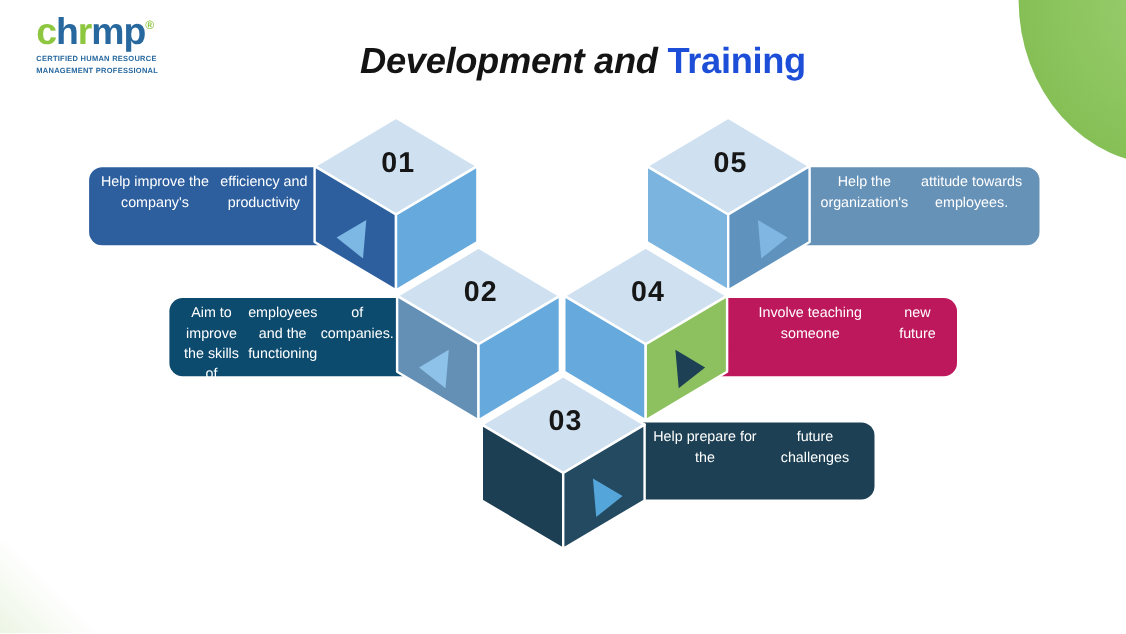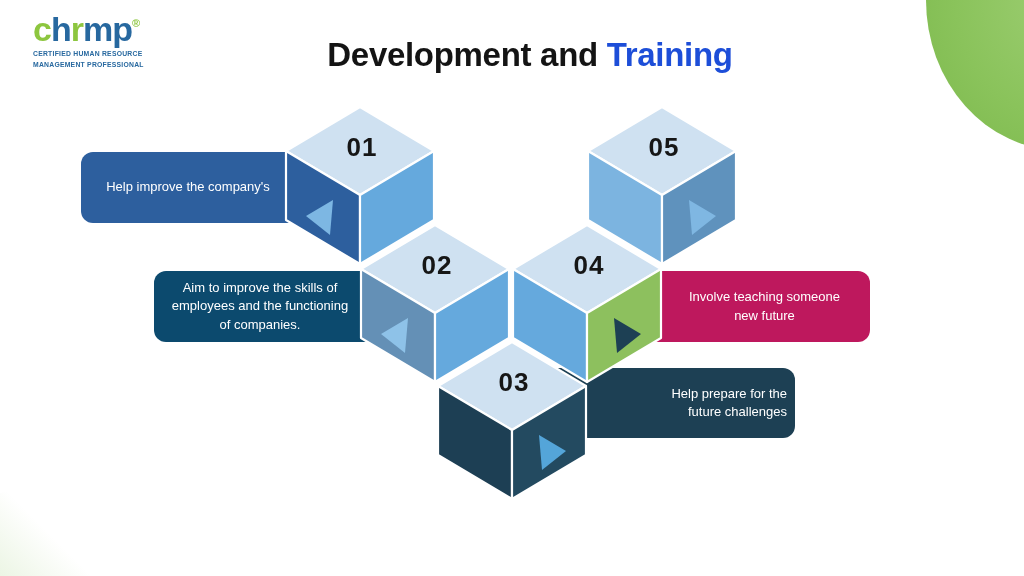--- a/index.html
+++ b/index.html
@@ -15,21 +15,21 @@
   .logo{position:absolute;left:33px;top:12px;z-index:3;line-height:1;}
   .logo-word{font-size:34px;font-weight:bold;letter-spacing:-1px;}
   .logo-reg{font-size:11px;vertical-align:14px;letter-spacing:0;}
   .logo-tagline{margin-top:3px;font-size:6.8px;font-weight:bold;letter-spacing:.25px;line-height:1.55;}
   
   .title{position:absolute;left:0;top:36px;width:100%;text-align:center;z-index:3;
          font-size:33px;font-weight:bold;letter-spacing:-.3px;}
   
   #boxes{position:absolute;inset:0;z-index:1;}
   .info-box{position:absolute;border-radius:12px;color:#ffffff;font-size:13px;line-height:18.5px;
-            display:flex;flex-direction:column;justify-content:center;text-align:center;
+            display:flex;flex-direction:row;justify-content:center;text-align:center;
             box-sizing:border-box;}
   .tuck-right{padding:4px 42px 4px 8px;}
   .tuck-left{padding:4px 8px 4px 42px;}
   
   #cubes-svg{position:absolute;left:0;top:0;z-index:2;}
   .cube-number{font-family:"Liberation Sans",sans-serif;font-size:26px;font-weight:bold;
                fill:#161616;letter-spacing:1px;}
 </style>
 </head>
 <body>
@@ -40,38 +40,43 @@
   <div class="blob-bl"></div>
 
   <div class="logo">
     <div class="logo-word"><span id="logo-word"><span style="color: rgb(141, 198, 63);">c</span><span style="color: rgb(39, 104, 159);">h</span><span style="color: rgb(141, 198, 63);">r</span><span style="color: rgb(39, 104, 159);">m</span><span style="color: rgb(39, 104, 159);">p</span></span><span class="logo-reg" id="logo-reg" style="color: rgb(141, 198, 63);">®</span></div>
     <div class="logo-tagline" id="logo-tagline" style="color: rgb(39, 104, 159);">
       <div>CERTIFIED HUMAN RESOURCE</div>
       <div>MANAGEMENT PROFESSIONAL</div>
     </div>
   </div>
 
-  <div class="title"><span id="title-prefix" style="color: rgb(20, 20, 20);">Development and </span><span id="title-highlight" style="color: #1d4ed8;">Training</span></div>
+  <div class="title"><span id="title-prefix" style="color: rgb(20, 20, 20); font-style: italic;">Development and </span><span id="title-highlight" style="color: #1d4ed8;">Training</span></div>
 
   <div id="boxes">
       <div class="info-box tuck-right" style="left: 81px; top: 152px; width: 248px; height: 71px; background: rgb(45, 95, 158);">
         <div>Help improve the company's</div>
+        <div>efficiency and productivity</div>
       </div>
       <div class="info-box tuck-right" style="left: 154px; top: 271px; width: 246px; height: 71px; background: #0c4a6e;">
         <div>Aim to improve the skills of</div>
         <div>employees and the functioning</div>
         <div>of companies.</div>
       </div>
-      <div class="info-box tuck-left" style="left: 545px; top: 368px; width: 250px; height: 70px; background: rgb(29, 64, 84); text-align: right;">
+      <div class="info-box tuck-left" style="left: 545px; top: 384px; width: 250px; height: 70px; background: rgb(29, 64, 84);">
         <div>Help prepare for the</div>
         <div>future challenges</div>
       </div>
       <div class="info-box tuck-left" style="left: 625px; top: 271px; width: 245px; height: 71px; background: #be185d;">
         <div>Involve teaching someone</div>
         <div>new future</div>
+      </div>
+      <div class="info-box tuck-left" style="left: 700px; top: 152px; width: 245px; height: 71px; background: rgb(103, 146, 183);">
+        <div>Help the organization's</div>
+        <div>attitude towards employees.</div>
       </div>
     </div>
 
   <svg id="cubes-svg" width="1024" height="576" viewBox="0 0 1024 576">
       <g>
         <polygon points="360,107 434,151 360,195 286,151" fill="#cfe1f1" stroke="#ffffff" stroke-width="2.2" stroke-linejoin="round"></polygon>
         <polygon points="286,151 360,195 360,264 286,220" fill="#2d5f9e" stroke="#ffffff" stroke-width="2.2" stroke-linejoin="round"></polygon>
         <polygon points="360,195 434,151 434,220 360,264" fill="#65a9dd" stroke="#ffffff" stroke-width="2.2" stroke-linejoin="round"></polygon>
         <polygon points="333,200 330,235 306,216" fill="#7db7e3"></polygon>
         <text x="362" y="156" text-anchor="middle" class="cube-number">01</text>

